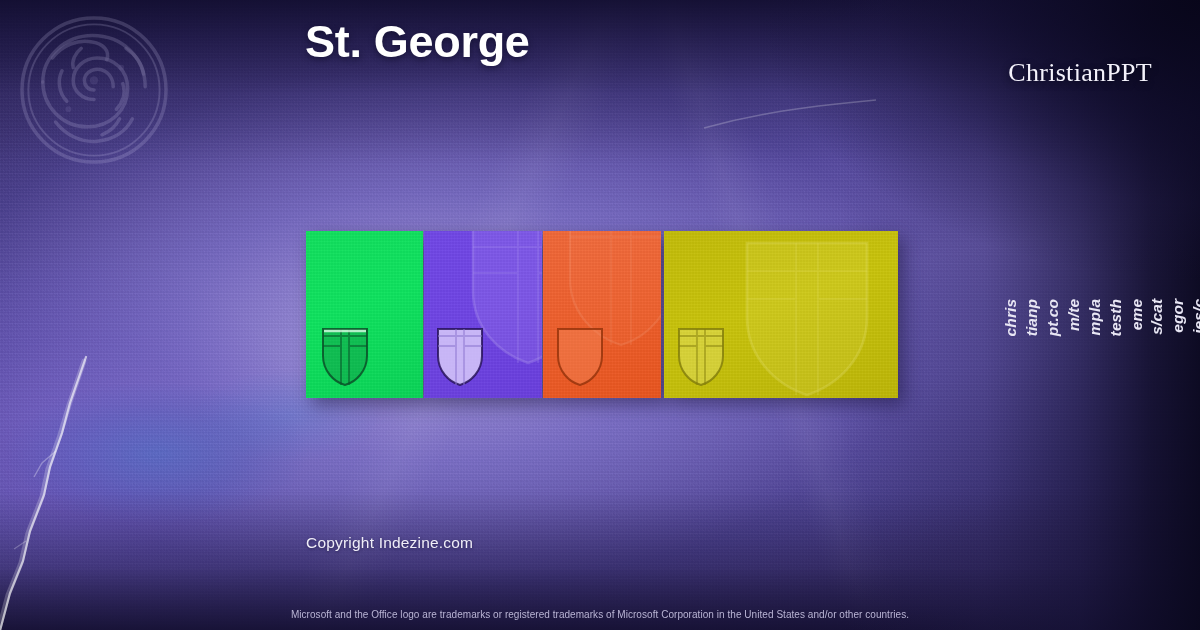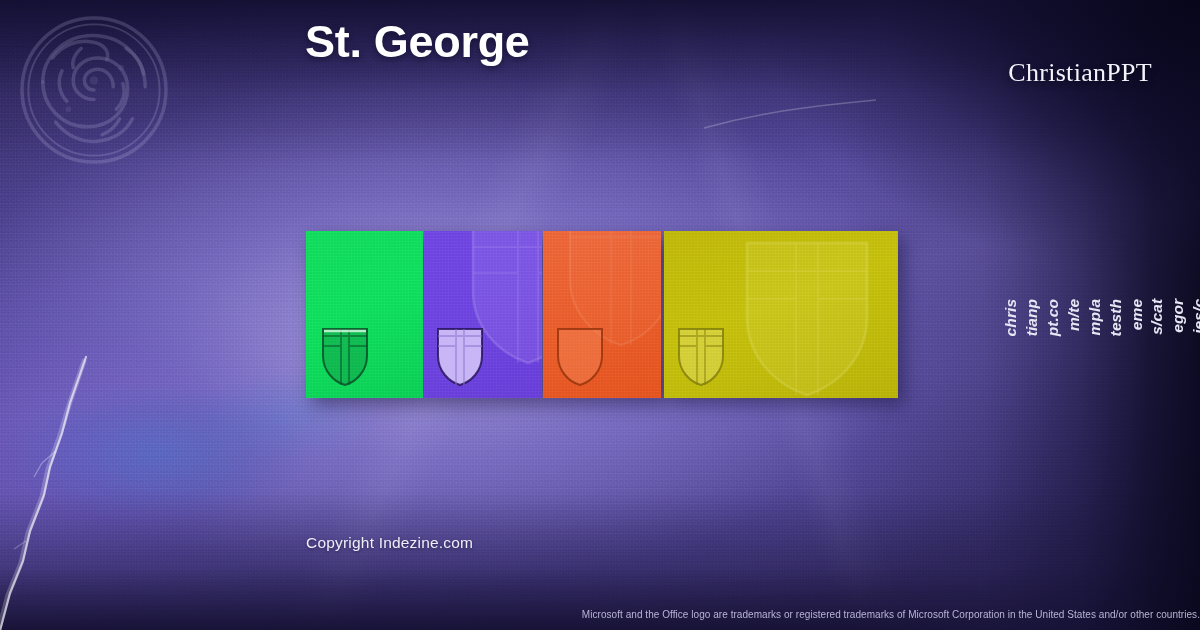--- a/index.html
+++ b/index.html
@@ -215,21 +215,21 @@
   }
   .copyright {
     position:absolute; left:306px; top:523px;
     font-size:15.5px; color:#f0eef8;
     letter-spacing:.2px;
     text-shadow:0 1px 3px rgba(18,12,48,.55);
     margin-top:11px;
   }
   .legal {
     position:absolute; left:0; right:0; top:609px;
-    text-align:right;
+    text-align:center;
     font-size:10px; color:#b9b4d4;
     letter-spacing:.05px;
   }
 </style>
 </head>
 <body>
 
 <div id="stage">
 
   <div class="bg-layer bg-base"></div>

